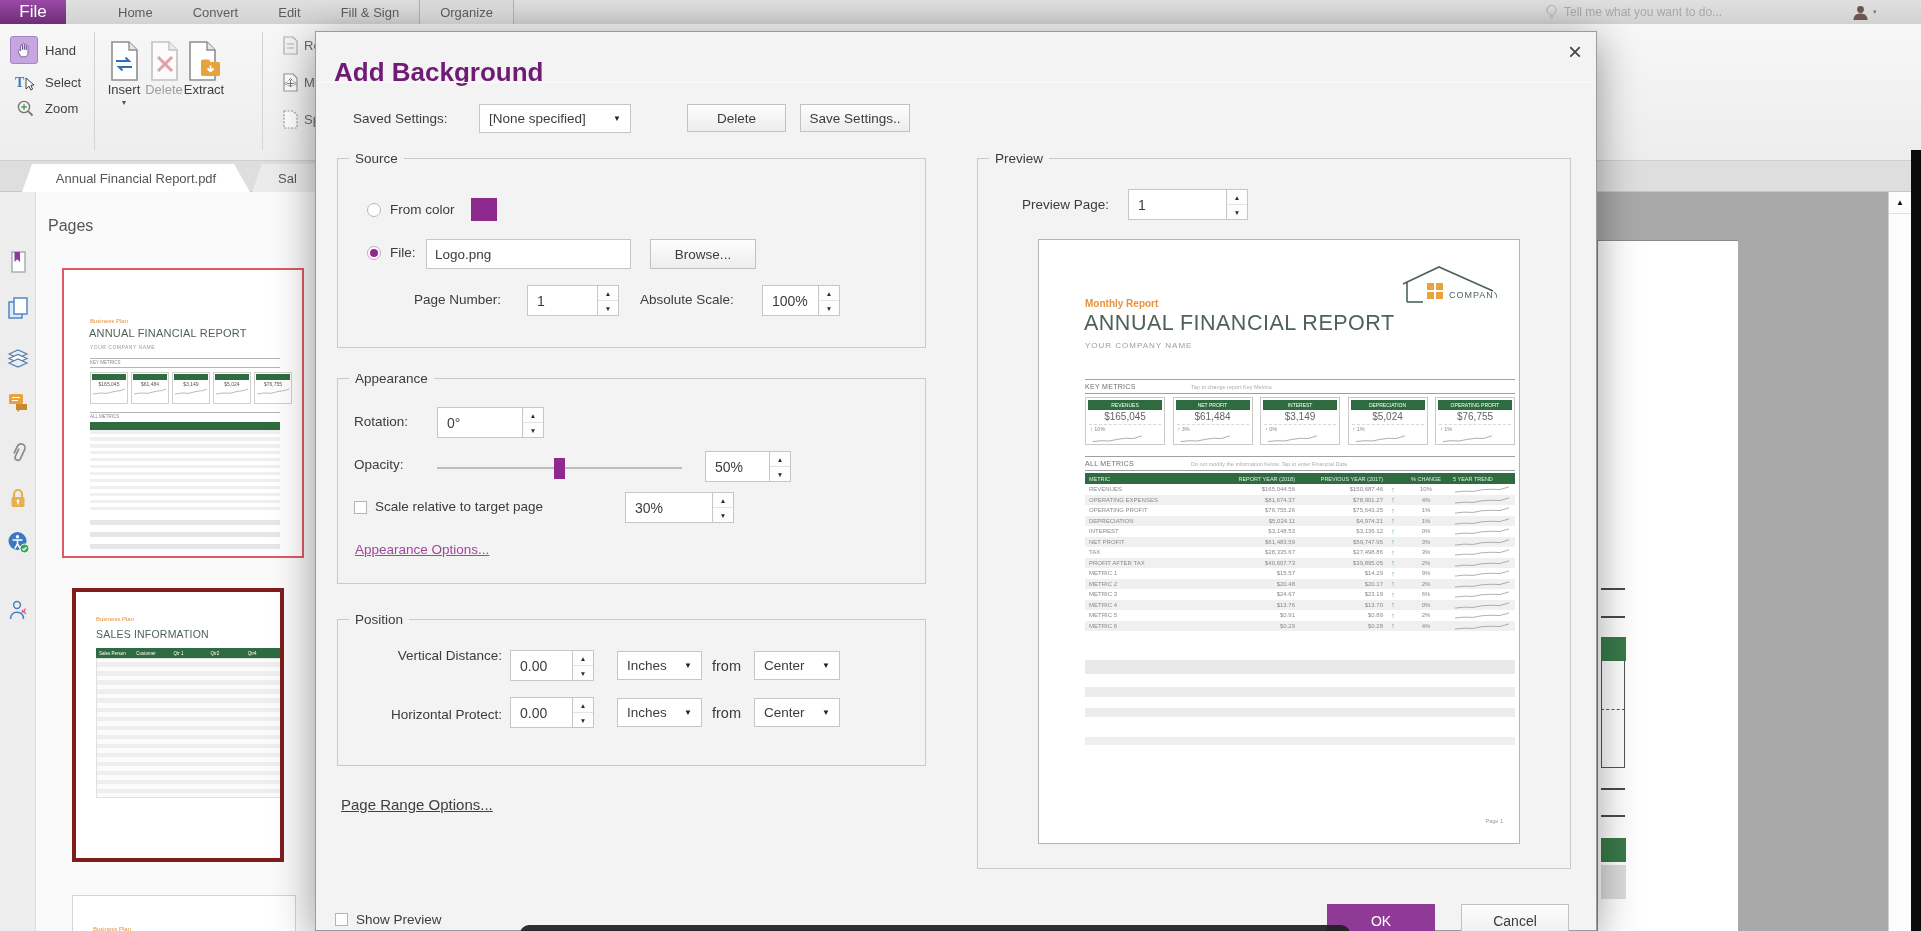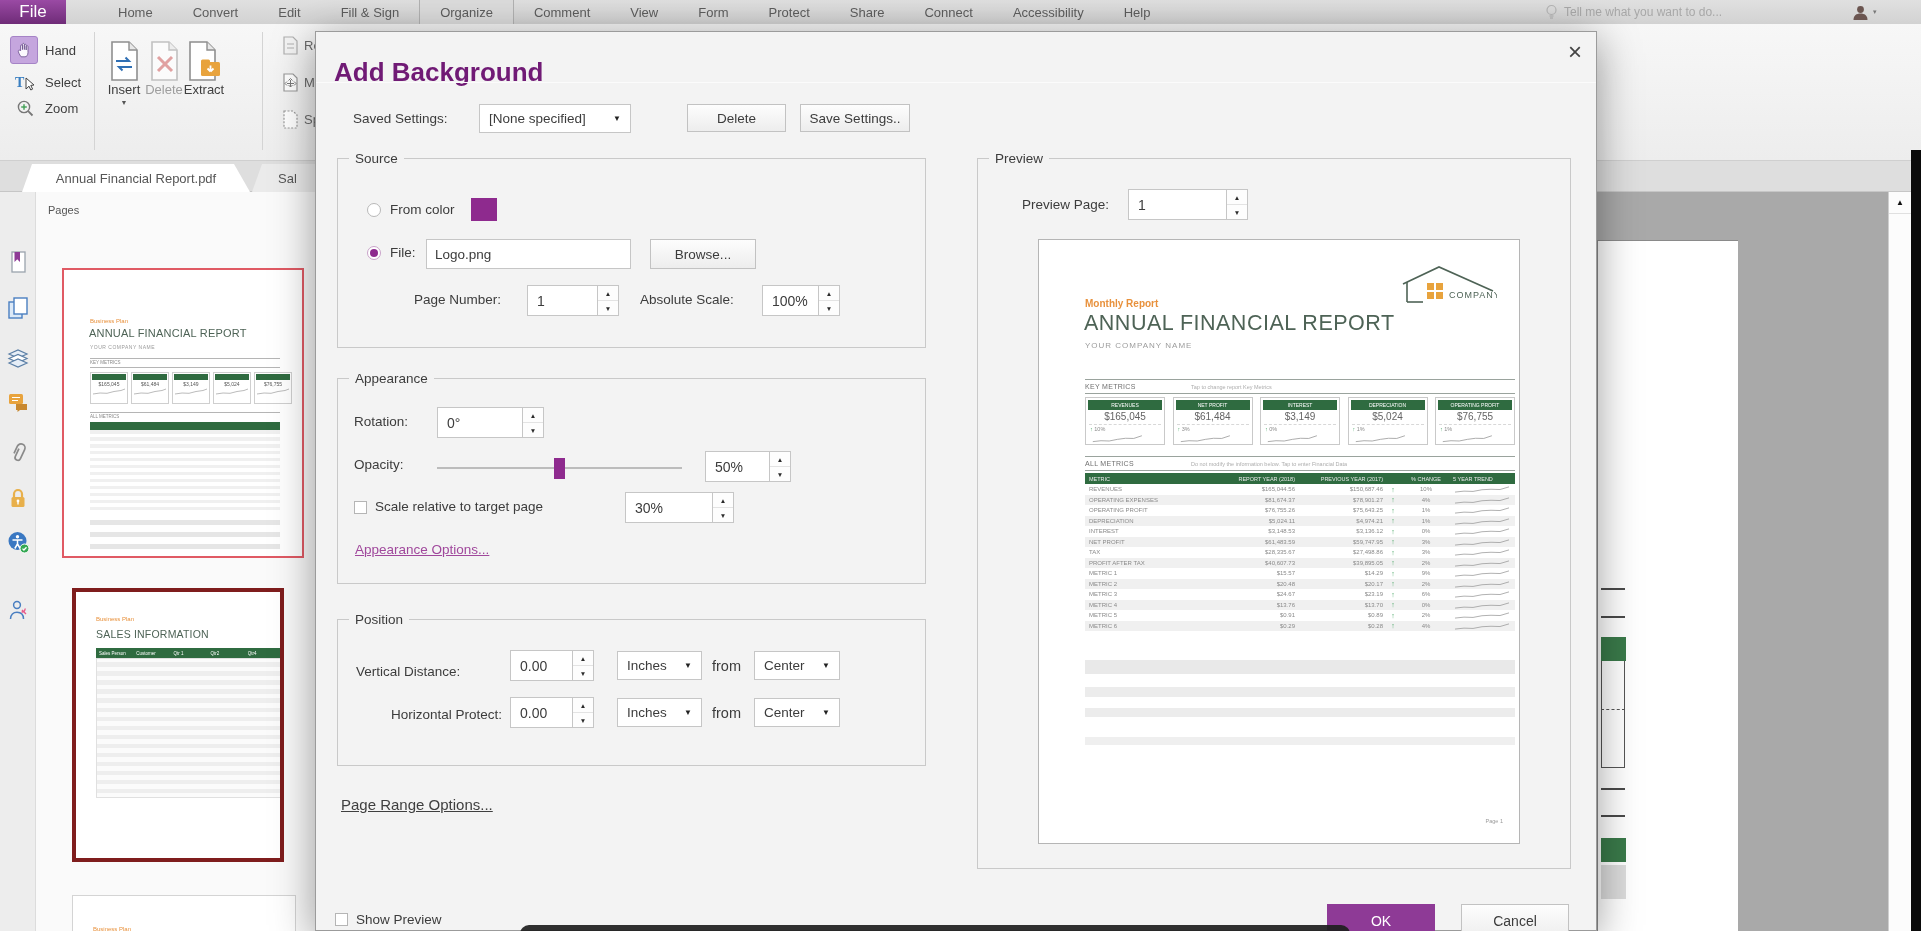--- a/index.html
+++ b/index.html
@@ -32,21 +32,21 @@
 
 .tabbar{position:absolute;left:0;top:161px;width:100%;height:31px;background:#dedede;border-bottom:1px solid #c6c6c6}
 .tab{position:absolute;top:3px;height:28px;display:flex;align-items:center;justify-content:center;font-size:13px;color:#565656;clip-path:polygon(10px 0,calc(100% - 16px) 0,100% 100%,0 100%)}
 .tab.active{left:22px;width:228px;background:#fff}
 .tab.inactive{left:252px;width:90px;background:#ebebeb;justify-content:flex-start;padding-left:26px}
 
 
 .sidebar{position:absolute;left:0;top:192px;width:320px;height:739px;background:#fafafa}
 .rail{position:absolute;left:0;top:0;width:36px;height:100%;background:#ededed;border-right:1px solid #dcdcdc}
 .rail-btn{position:absolute;left:6px;width:24px;height:24px;display:flex;align-items:center;justify-content:center}
-.sb-title{position:absolute;left:48px;top:12px;font-size:11px;color:#555}
+.sb-title{position:absolute;left:48px;top:25px;font-size:16px;color:#555}
 .thumb{position:absolute;background:#fff;overflow:hidden}
 .thumb1{left:62px;top:76px;width:242px;height:290px;border:2px solid #e05a64}
 .thumb2{left:72px;top:396px;width:212px;height:274px;border:4px solid #7f1d1d}
 .thumb3{left:72px;top:703px;width:224px;height:120px;border:1px solid #d4d4d4}
 .mini-tag{font-size:6px;color:#e8913c}
 .mini-title{font-size:11px;color:#4e6356;letter-spacing:.2px;white-space:nowrap}
 .mini-sub{font-size:5px;color:#9a9a9a;letter-spacing:.5px}
 .mini-line{position:absolute;height:1px;background:#b5b5b5}
 .mini-lbl{font-size:4.5px;color:#888}
 .stripes{position:absolute;background:repeating-linear-gradient(#f0f0f0 0px,#f0f0f0 3.5px,#ffffff 3.5px,#ffffff 7px)}
@@ -136,31 +136,20 @@
   <div class="menubar">
     <div class="file-btn">File</div>
     <div class="menu-group first">
 
     <div class="menu-item">Home</div>
         <div class="menu-item">Convert</div>
         <div class="menu-item">Edit</div>
         <div class="menu-item">Fill &amp; Sign</div>
       </div>
     <div class="menu-item active">Organize</div>
-    <div class="menu-group">
-
-    <div class="menu-item">Comment</div>
-        <div class="menu-item">View</div>
-        <div class="menu-item">Form</div>
-        <div class="menu-item">Protect</div>
-        <div class="menu-item">Share</div>
-        <div class="menu-item">Connect</div>
-        <div class="menu-item">Accessibility</div>
-        <div class="menu-item">Help</div>
-      </div>
     <div class="tellme">
       <svg width="13" height="16" viewBox="0 0 13 16">
           <circle cx="6.5" cy="6" r="4.5" fill="none" stroke="#b5b5b5" stroke-width="1.2"></circle>
           <line x1="4.5" y1="12" x2="8.5" y2="12" stroke="#b5b5b5" stroke-width="1.2"></line>
           <line x1="5" y1="14" x2="8" y2="14" stroke="#b5b5b5" stroke-width="1.2"></line>
         </svg>
       <span>Tell me what you want to do...</span>
     </div>
     <div class="avatarbox">
       <svg width="17" height="17" viewBox="0 0 17 17">
@@ -494,21 +483,21 @@
         <div class="spin-btns">
             <div class="sb up">▲</div>
             <div class="sb">▼</div>
           </div>
       </div>
       <div class="link purple" style="left:17px;top:163px">Appearance Options...</div>
     </div>
 
     <div class="group" style="left:21px;top:587px;width:589px;height:147px">
       <div class="group-label">Position</div>
-      <div class="lbl" style="left:18px;top:44px;width:146px;">Vertical Distance:</div>
+      <div class="lbl" style="left:18px;top:28px;width:146px;text-align:right">Vertical Distance:</div>
       <div class="spin" style="left:172px;top:30px;width:84px">
         <div class="spin-val">0.00</div>
         <div class="spin-btns">
             <div class="sb up">▲</div>
             <div class="sb">▼</div>
           </div>
       </div>
       <div class="dd" style="left:279px;top:31px;width:85px">
         <span>Inches</span>
         <span class="caret">▼</span>

